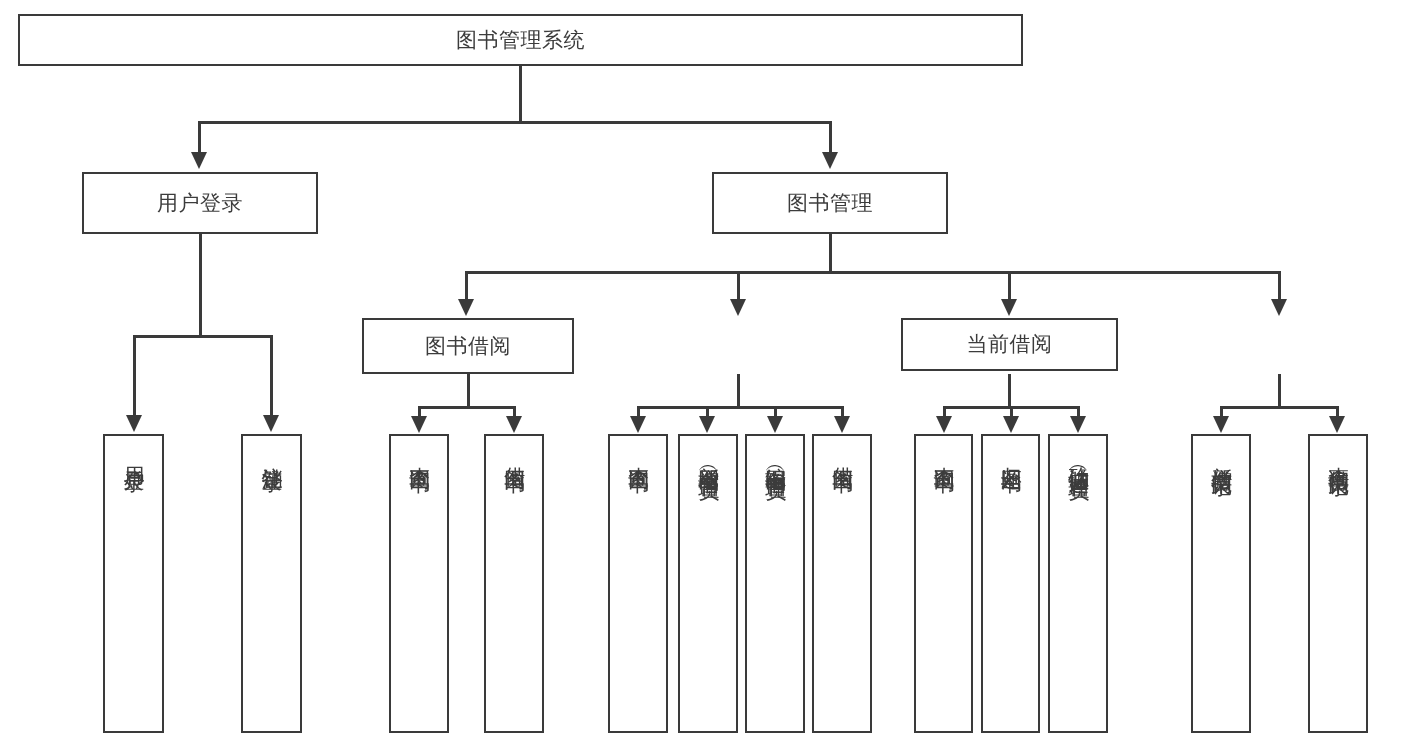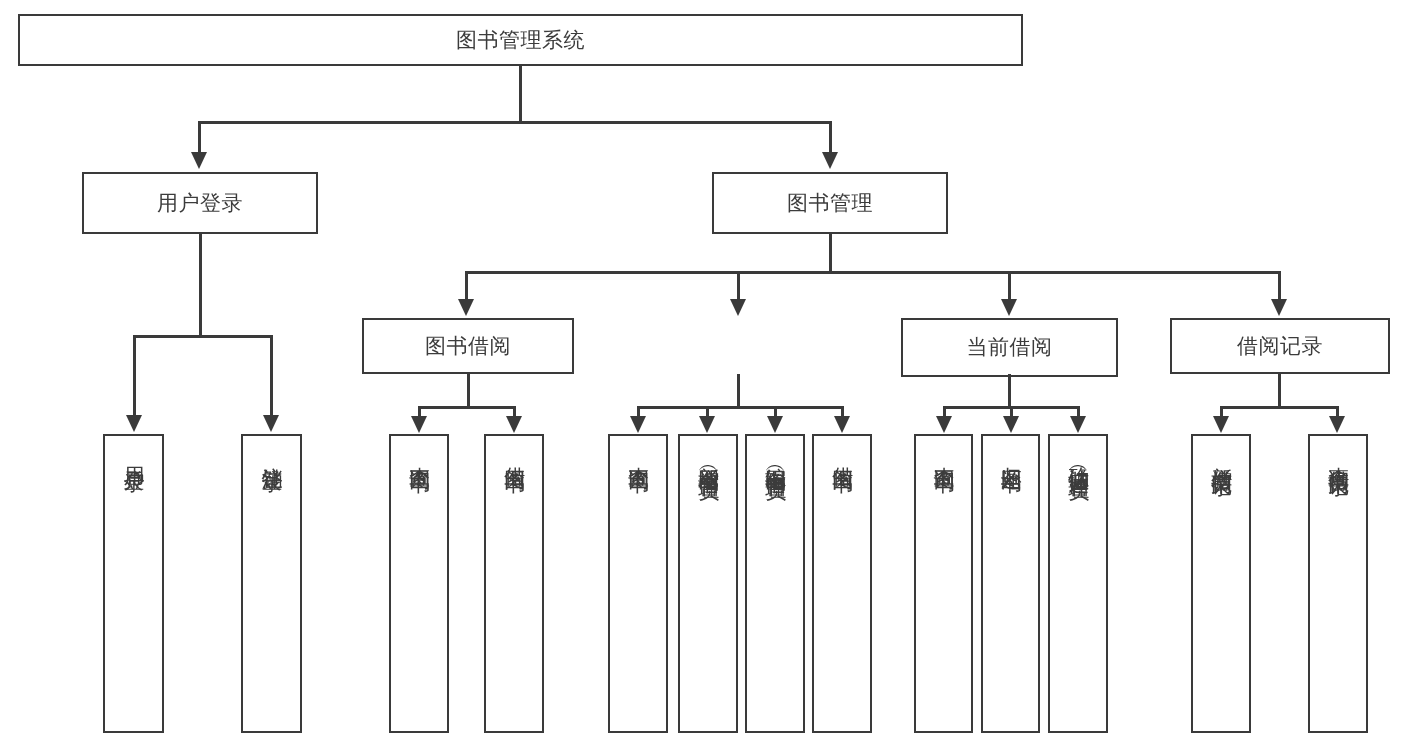--- a/index.html
+++ b/index.html
@@ -115,25 +115,22 @@
 
   <div class="line v" style="left:1008px; top:271px; height:29px;"></div>
   <div class="arrow" style="left:1001px; top:299px;"></div>
 
   <div class="line v" style="left:1278px; top:271px; height:29px;"></div>
   <div class="arrow" style="left:1271px; top:299px;"></div>
 
   <div class="node" style="left:362px; top:318px; width:212px; height:56px;">
     <span class="label">图书借阅</span>
   </div>
-  <div class="node" style="left:901px; top:318px; width:217px; height:59px;">
+  <div class="node" style="left:901px; top:318px; width:217px; height:53px;">
     <span class="label">当前借阅</span>
-  </div>
-  <div class="node" style="left:1170px; top:318px; width:220px; height:56px;">
-    <span class="label">借阅记录</span>
   </div>
 
   <div class="line v" style="left:467px; top:374px; height:33px;"></div>
   <div class="line h" style="left:418px; top:406px; width:98px;"></div>
   <div class="line v" style="left:418px; top:406px; height:12px;"></div>
   <div class="arrow" style="left:411px; top:416px;"></div>
   <div class="line v" style="left:513px; top:406px; height:12px;"></div>
   <div class="arrow" style="left:506px; top:416px;"></div>
 
   <div class="line v" style="left:737px; top:374px; height:33px;"></div>

